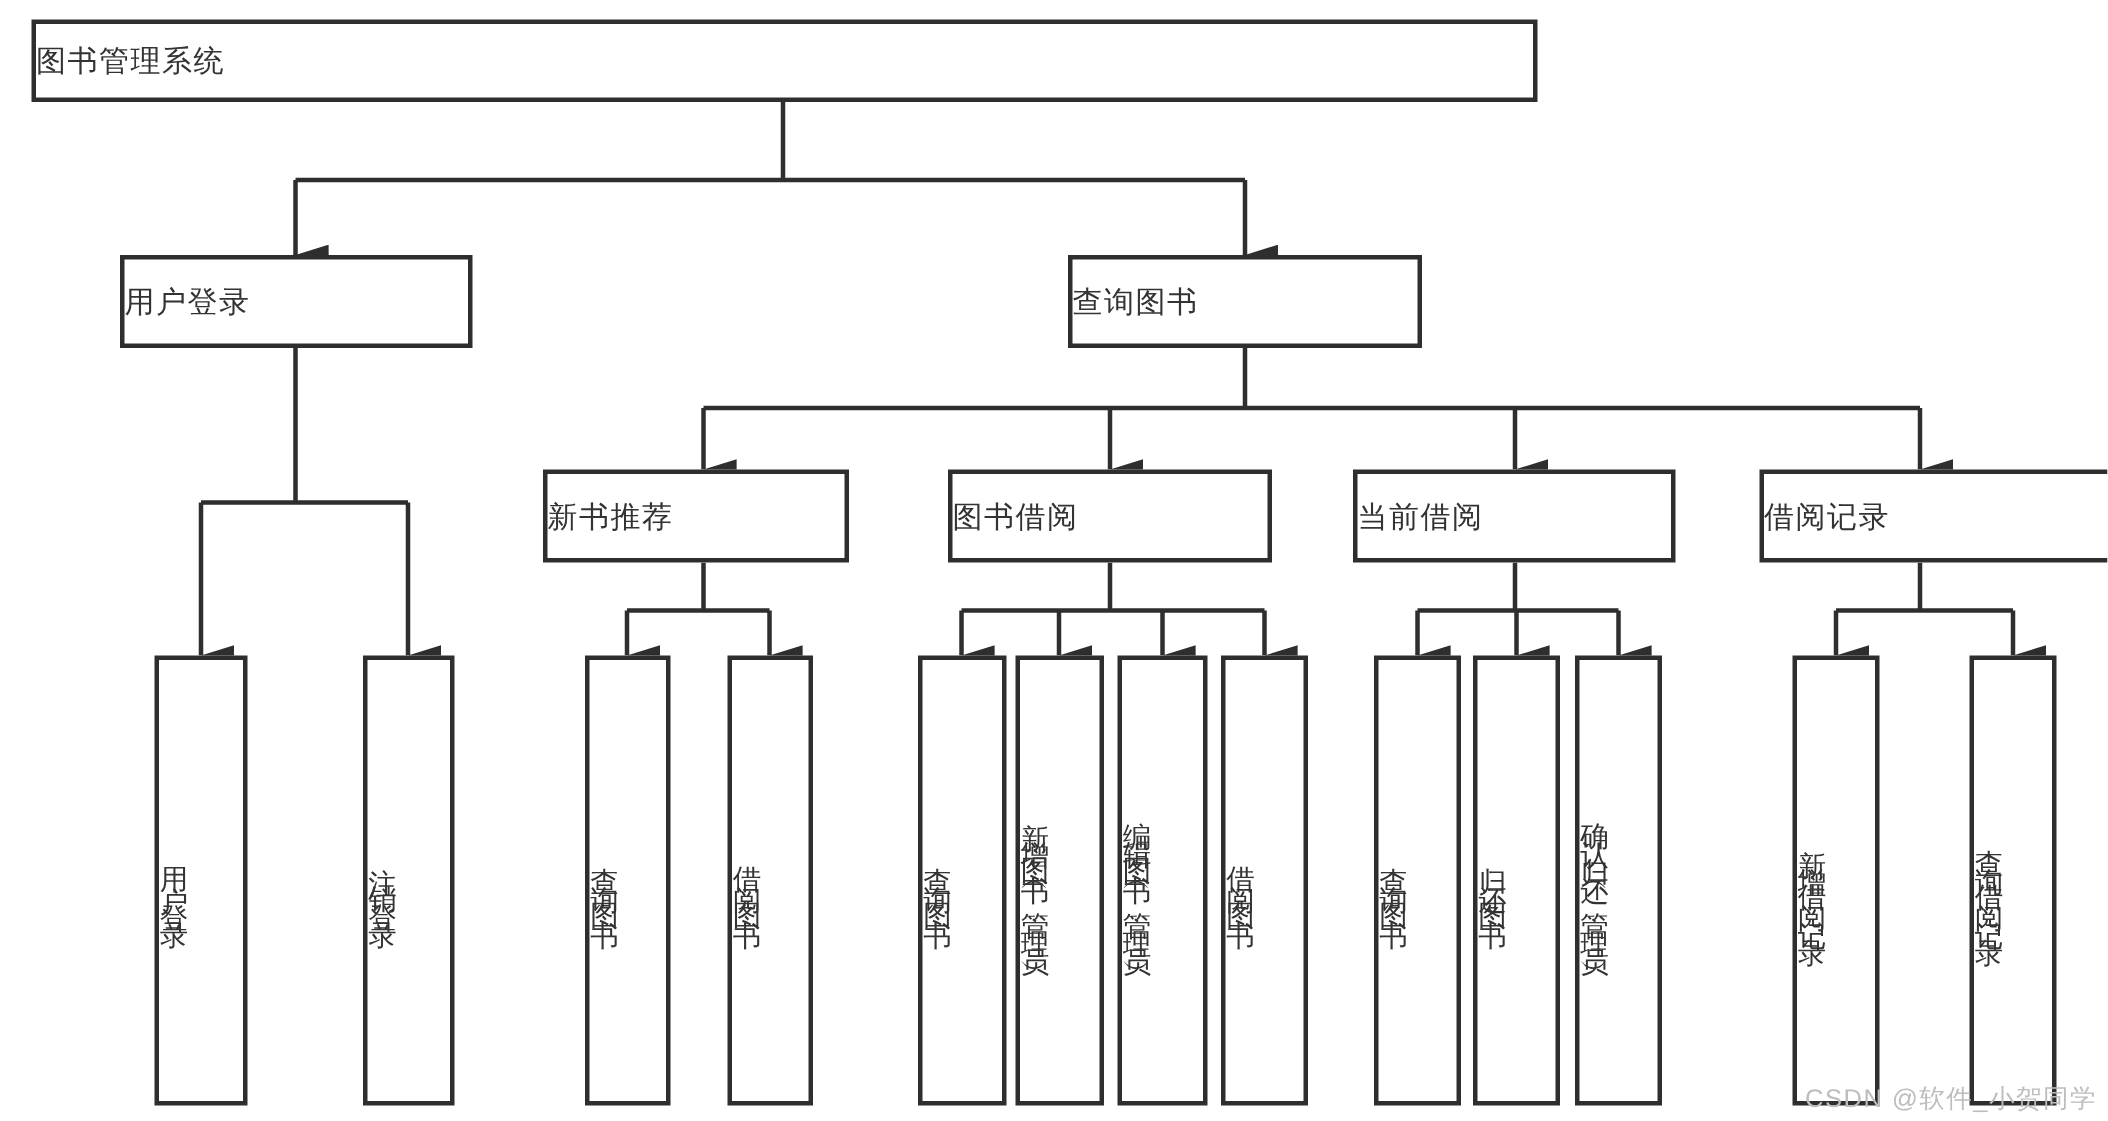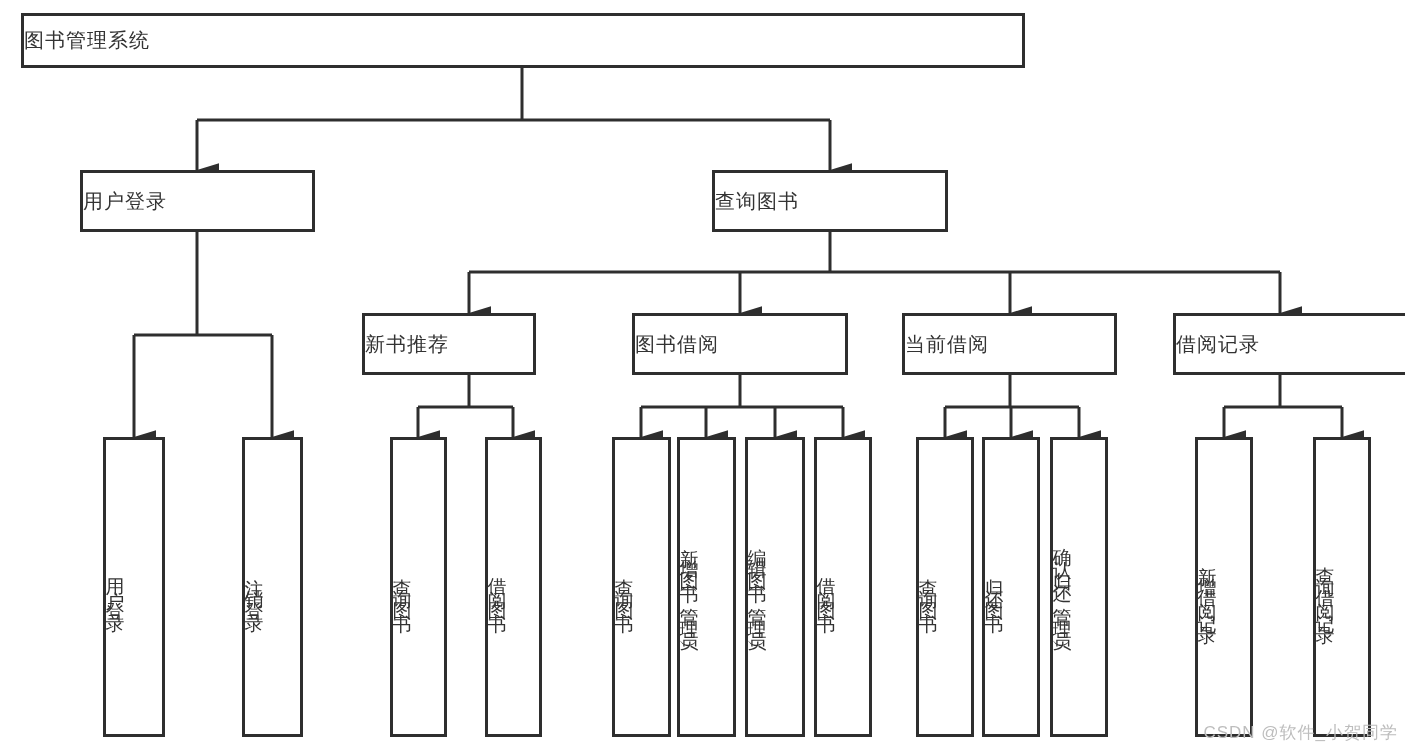--- a/index.html
+++ b/index.html
@@ -45,21 +45,21 @@
     font-size: 17px;
     color: #bdbdbd;
     letter-spacing: 1px;
     z-index: 3;
     white-space: nowrap;
   }
   
   .pos-root   { left: 21px;   top: 13px;  width: 1004px; height: 55px; }
   .pos-login  { left: 80px;   top: 170px; width: 235px;  height: 62px; }
   .pos-mgmt   { left: 712px;  top: 170px; width: 236px;  height: 62px; }
-  .pos-nbr    { left: 362px;  top: 313px; width: 174px;  height: 62px; }
+  .pos-nbr    { left: 362px;  top: 313px; width: 204px;  height: 62px; }
   .pos-bb     { left: 632px;  top: 313px; width: 216px;  height: 62px; }
   .pos-cb     { left: 902px;  top: 313px; width: 215px;  height: 62px; }
   .pos-br     { left: 1173px; top: 313px; width: 256px;  height: 62px; }
   
   .pos-l1  { left: 103px;  width: 62px; }
   .pos-l2  { left: 242px;  width: 61px; }
   .pos-l3  { left: 390px;  width: 57px; }
   .pos-l4  { left: 485px;  width: 57px; }
   .pos-l5  { left: 612px;  width: 59px; }
   .pos-l6  { left: 677px;  width: 59px; }

